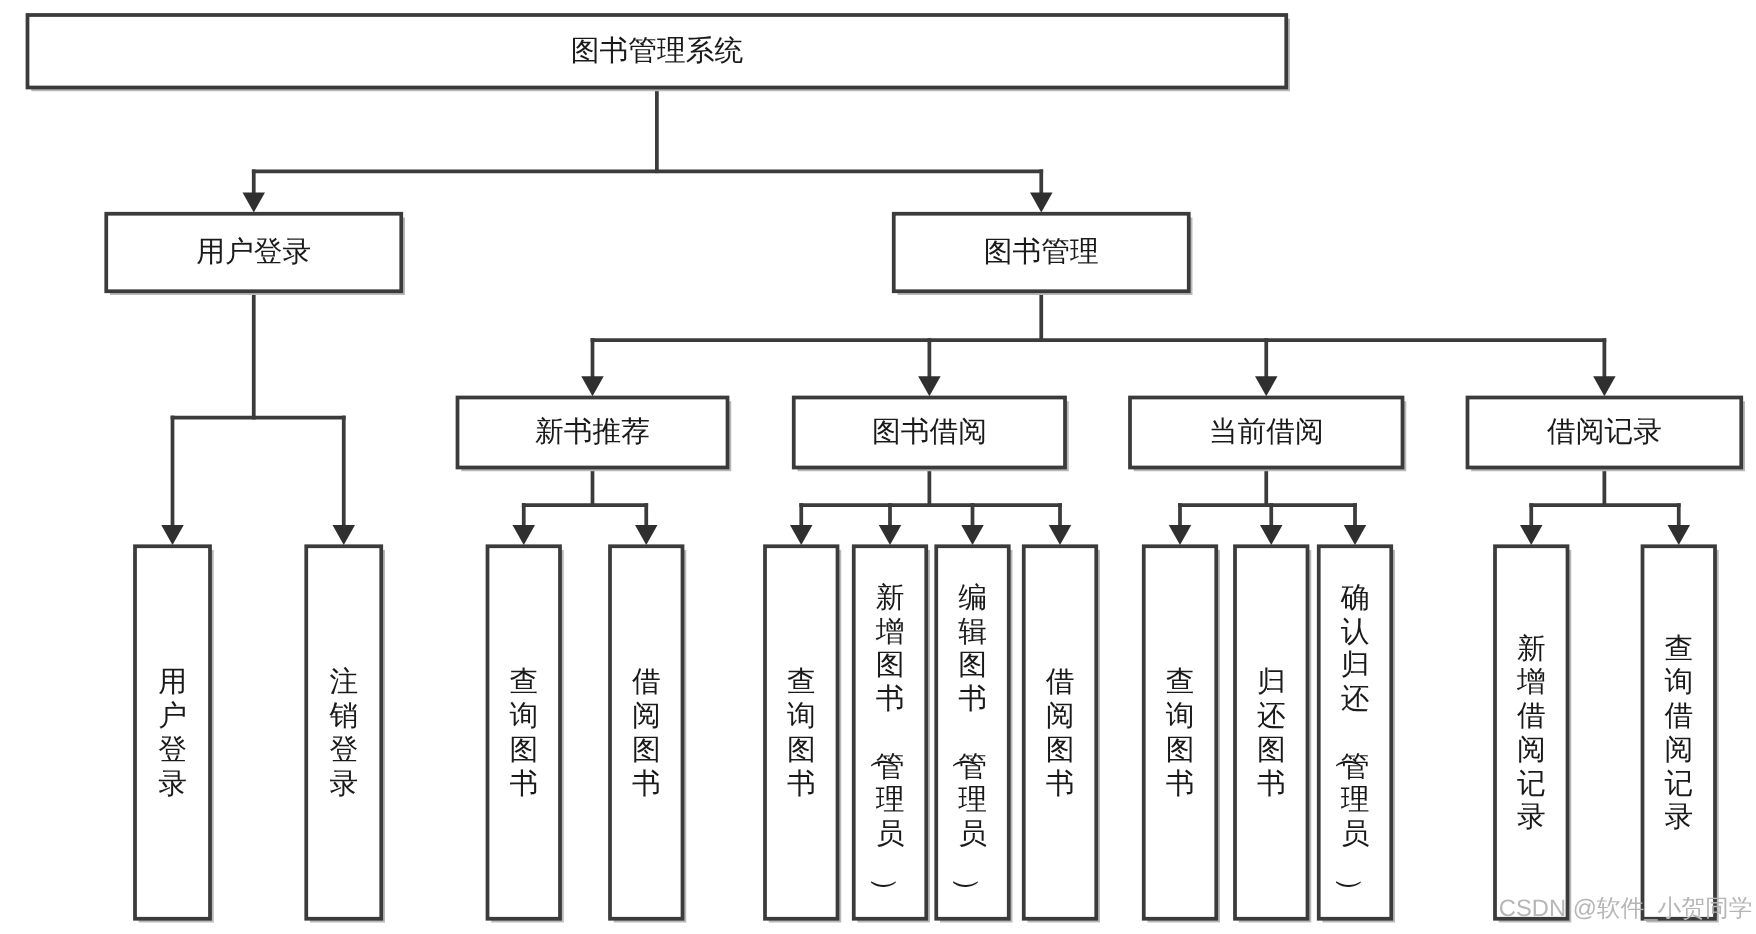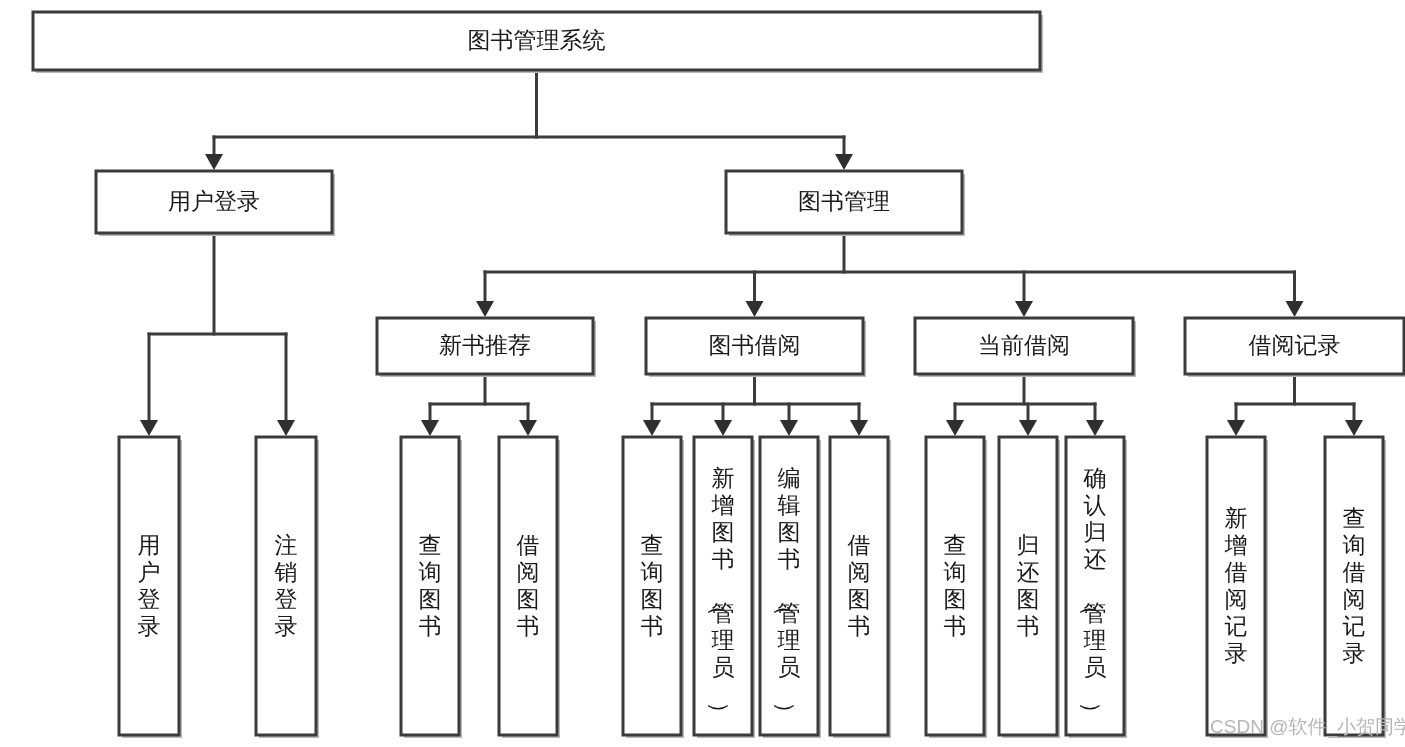--- a/index.html
+++ b/index.html
@@ -9,21 +9,21 @@
   }
   body {
     width: 1405px;
     height: 747px;
     font-family: "Liberation Sans", sans-serif;
     overflow: hidden;
     position: relative;
   }
   #diagram-root {
     position: absolute;
-    left: 15px; top: 0;
+    left: 4px; top: 0;
     width: 1150px;
     height: 747px;
   }
   svg.flow { display: block; }
   .node-rect {
     fill: #ffffff;
     stroke: #3b3b3b;
     stroke-width: 3;
   }
   .node-shadow {

